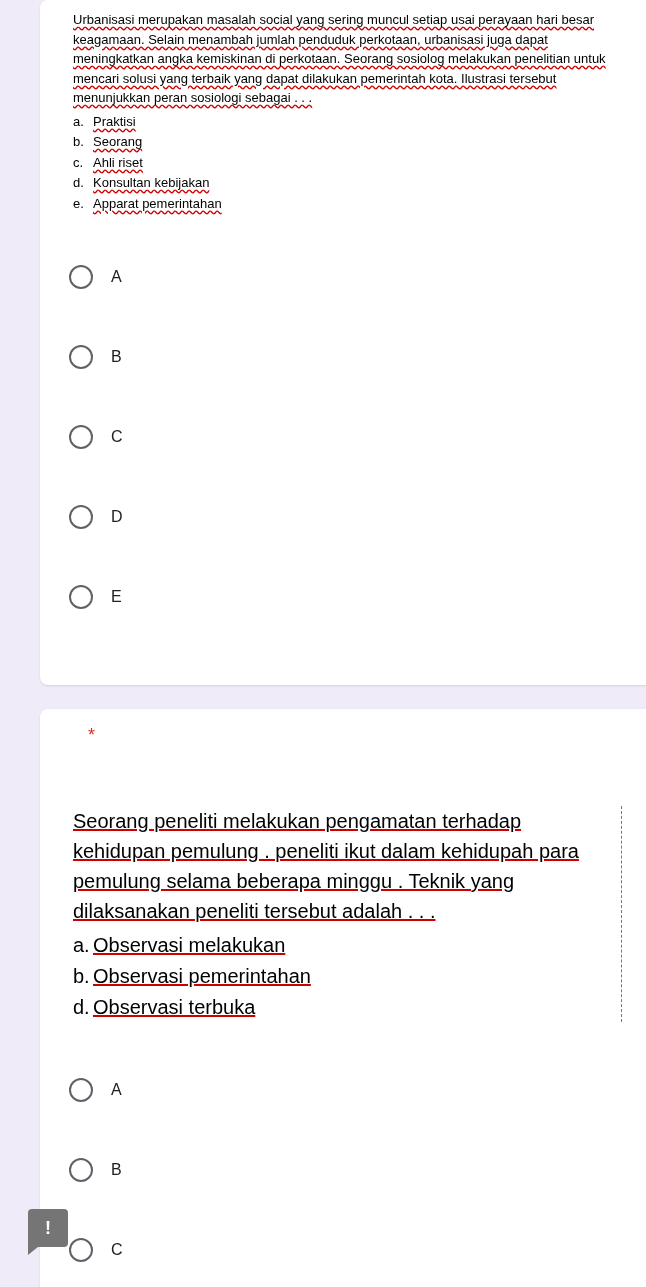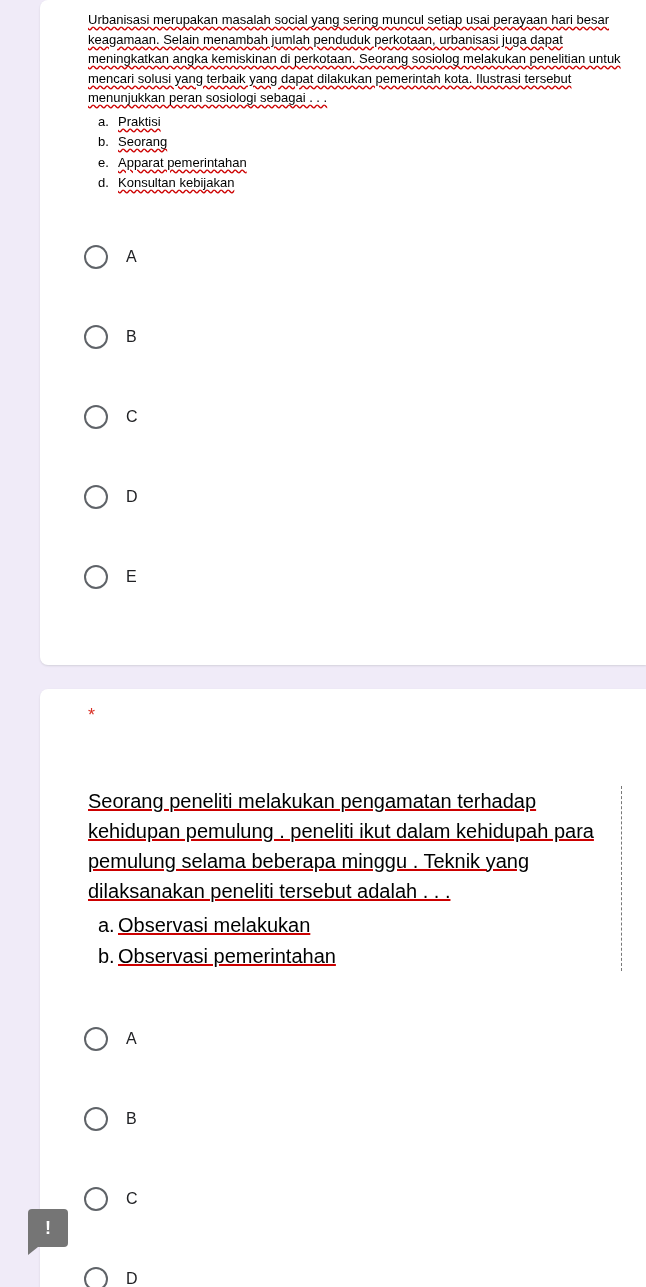--- a/index.html
+++ b/index.html
@@ -11,32 +11,32 @@
   width: 646px;
 }
 .card {
   background: #fff;
   border-radius: 8px 0 0 8px;
   margin: 0 0 24px 40px;
   padding: 0;
   box-shadow: 0 1px 2px rgba(60,64,67,.15);
 }
 .card-inner {
-  padding: 10px 24px 48px 48px;
+  padding: 10px 24px 48px 33px;
 }
 .qimg {
   font-size: 13px;
   line-height: 1.5;
   color: #000;
   margin-bottom: 24px;
 }
 .qimg .ul { text-decoration: underline; text-decoration-color: #c00; text-decoration-style: wavy; text-underline-offset: 2px;}
 .qimg2 { font-family: Liberation Sans, sans-serif; font-size: 20px; border-right: 1px dashed #777; padding-right: 8px; margin-bottom:28px;}
 .qimg2 .ul2 { text-decoration: underline; text-decoration-color: #c00; }
-.qlist { margin-left: 10px; margin-top: 4px; }
+.qlist { margin-top: 4px; }
 .qlist li { margin-bottom: 1px; list-style: none;}
 .qlist .lt { display: inline-block; width: 20px;}
 .options { margin-top: 20px; }
 .opt {
   display: flex;
   align-items: center;
   height: 80px;
 }
 .radio {
   width: 24px;
@@ -71,22 +71,23 @@
 </head>
 <body>
 
 <div class="card">
  <div class="card-inner">
   <div class="qimg">
     <span class="ul">Urbanisasi merupakan masalah social yang sering muncul setiap usai perayaan hari besar keagamaan. Selain menambah jumlah penduduk perkotaan, urbanisasi juga dapat meningkatkan angka kemiskinan di perkotaan. Seorang sosiolog melakukan penelitian untuk mencari solusi yang terbaik yang dapat dilakukan pemerintah kota. Ilustrasi tersebut menunjukkan peran sosiologi sebagai . . .</span>
     <ul class="qlist">
       <li><span class="lt">a.</span><span class="ul">Praktisi</span></li>
       <li><span class="lt">b.</span><span class="ul">Seorang</span></li>
+      <li><span class="lt">c.</span><span class="ul">Ahli riset</span></li>
+      <li><span class="lt">d.</span><span class="ul">Konsultan kebijakan</span></li>
       <li><span class="lt">e.</span><span class="ul">Apparat pemerintahan</span></li>
-      <li><span class="lt">d.</span><span class="ul">Konsultan kebijakan</span></li>
     </ul>
   </div>
   <div class="options">
     <div class="opt">
           <div class="radio"></div>
           <span class="opt-label">A</span>
         </div>
     <div class="opt">
           <div class="radio"></div>
           <span class="opt-label">B</span>
@@ -108,20 +109,21 @@
 </div>
 
 <div class="card">
   <div class="required-star">*</div>
   <div class="card-inner" style="padding-top:0">
    <div class="qimg qimg2">
      <span class="ul2">Seorang peneliti melakukan pengamatan terhadap kehidupan pemulung . peneliti ikut dalam kehidupah para pemulung selama beberapa minggu . Teknik yang dilaksanakan peneliti tersebut adalah . . .</span>
      <ul class="qlist">
        <li><span class="lt">a.</span><span class="ul2">Observasi melakukan</span></li>
        <li><span class="lt">b.</span><span class="ul2">Observasi pemerintahan</span></li>
+       <li><span class="lt">d.</span><span class="ul2">Observasi terbuka</span></li>
      </ul>
    </div>
    <div class="options">
      <div class="opt">
           <div class="radio"></div>
           <span class="opt-label">A</span>
         </div>
      <div class="opt">
           <div class="radio"></div>
           <span class="opt-label">B</span>

